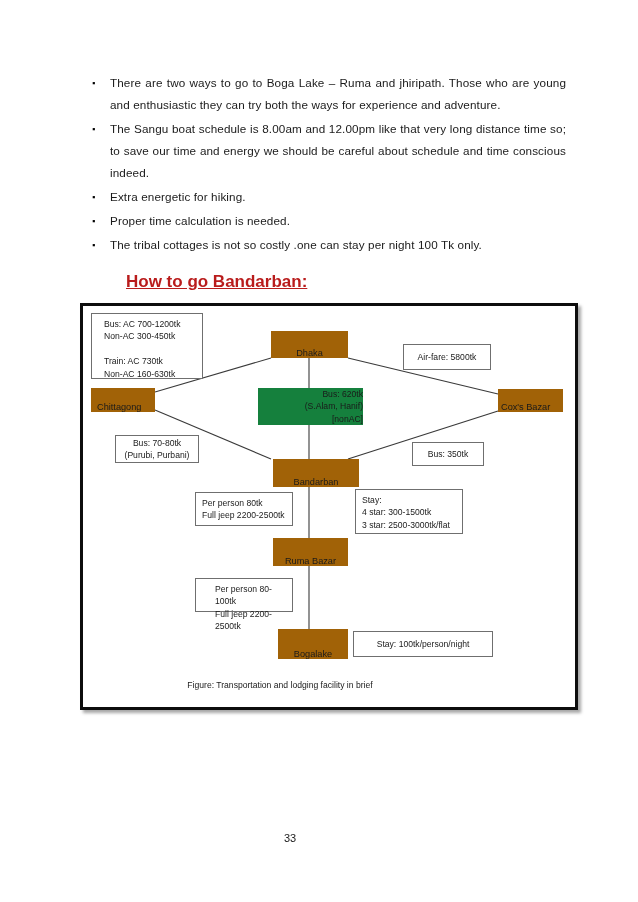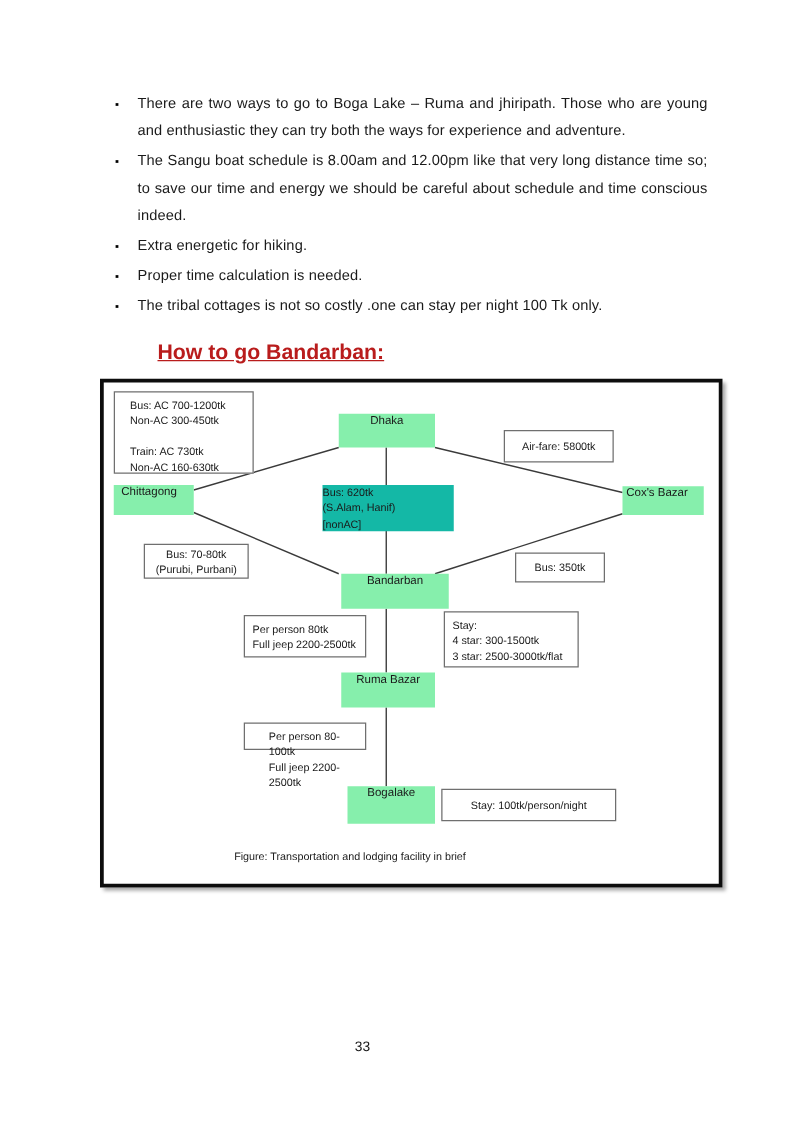--- a/index.html
+++ b/index.html
@@ -82,23 +82,23 @@
   .connectors {
     position: absolute;
     left: 0; top: 0;
     width: 492px; height: 401px;
     pointer-events: none;
   }
 
   
   .node {
     position: absolute;
-    background: #86efac;
+    background: #a16207;
     display: flex;
-    align-items: flex-start;
+    align-items: flex-end;
     justify-content: center;
     font-size: 9.2px;
     color: #1a1a1a;
     box-sizing: border-box;
     z-index: 3;
   }
 
   
   .info {
     position: absolute;
@@ -113,23 +113,23 @@
     white-space: pre-line;
   }
   .info.center { text-align: center; }
   .info.left { text-align: left; }
 
   
   .plain-label {
     position: absolute;
     font-size: 8.6px;
     line-height: 12.4px;
-    text-align: left;
-    color: #1a1a1a;
-    background: #14b8a6;
+    text-align: right;
+    color: #1a1a1a;
+    background: #15803d;
     z-index: 3;
     white-space: pre-line;
   }
 
   
   .figure-caption {
     position: absolute;
     left: 0;
     top: 374px;
     width: 394px;
@@ -243,21 +243,21 @@
 
     <div class="info center" style="left:329px; top:136px; width:72px; height:24px; display:flex; align-items:center; justify-content:center;">Bus: 350tk</div>
 
     <div class="info left" style="left:112px; top:186px; width:98px; height:34px;">Per person 80tk
 Full jeep 2200-2500tk</div>
 
     <div class="info left" style="left:272px; top:183px; width:108px; height:45px;">Stay:
 4 star: 300-1500tk
 3 star: 2500-3000tk/flat</div>
 
-    <div class="info left" style="left:112px; top:272px; width:98px; height:22px;padding-left:19px;">Per person 80-100tk
+    <div class="info left" style="left:112px; top:272px; width:98px; height:34px;padding-left:19px;">Per person 80-100tk
 Full jeep 2200-2500tk</div>
 
     <div class="info center" style="left:270px; top:325px; width:140px; height:26px; display:flex; align-items:center; justify-content:center;">Stay: 100tk/person/night</div>
 
     <div class="plain-label" style="left:175px; top:82px; width:105px;">Bus: 620tk
 (S.Alam, Hanif)
 [nonAC]</div>
 
     <div class="figure-caption">Figure: Transportation and lodging facility in brief</div>
 

